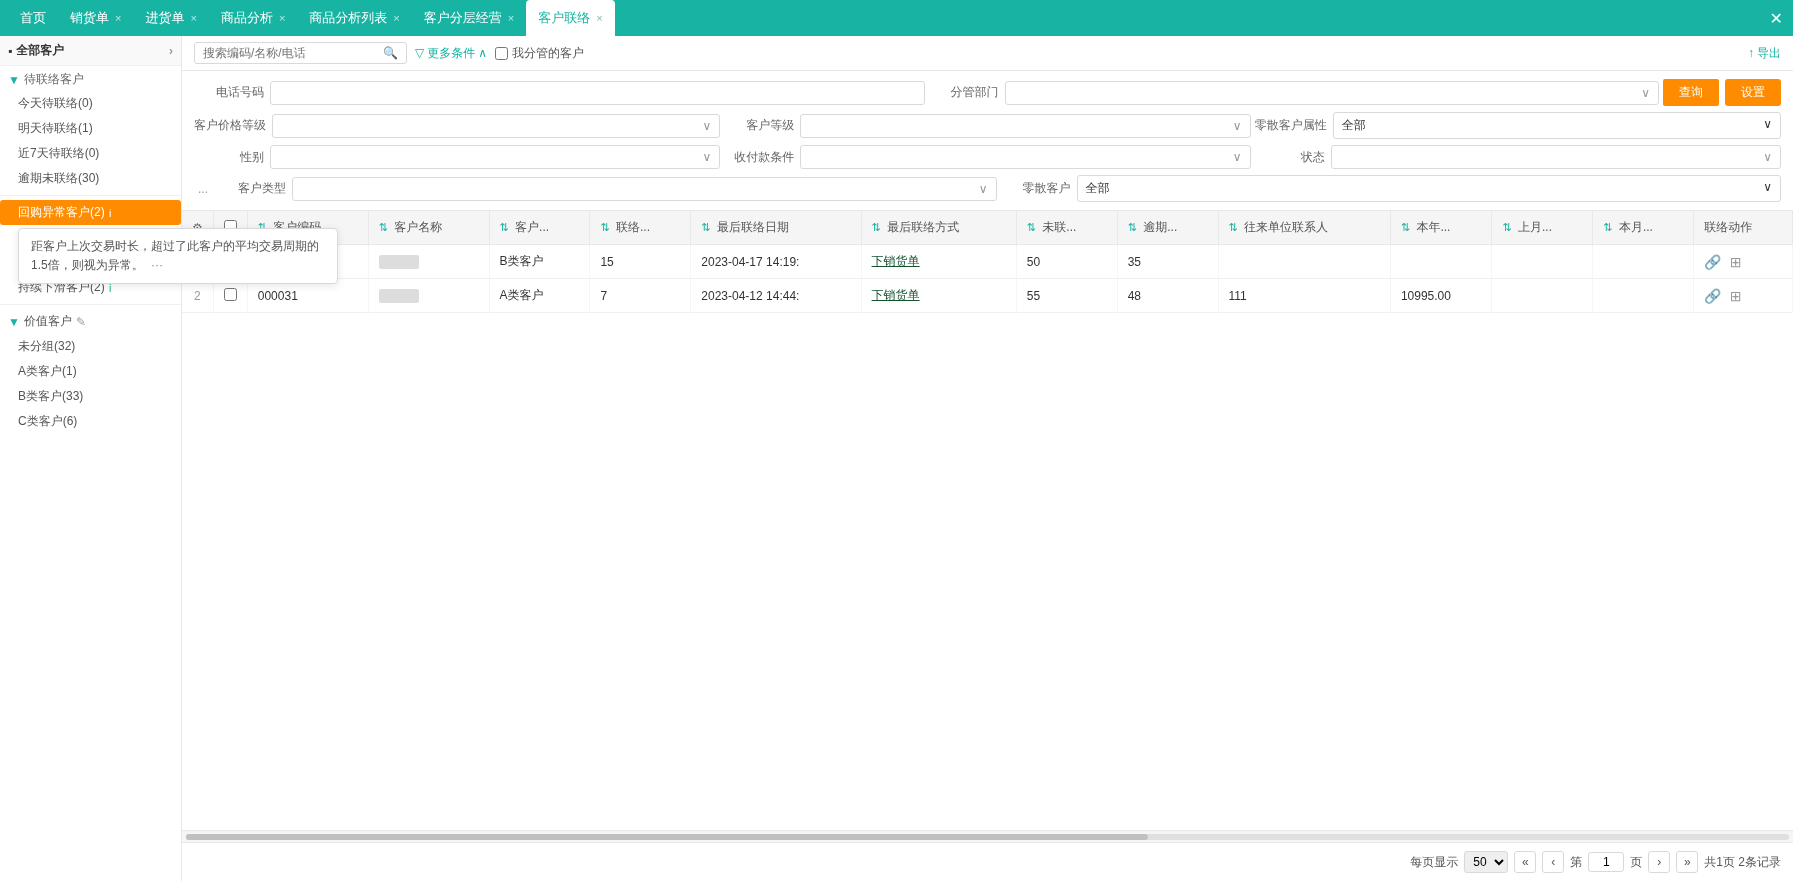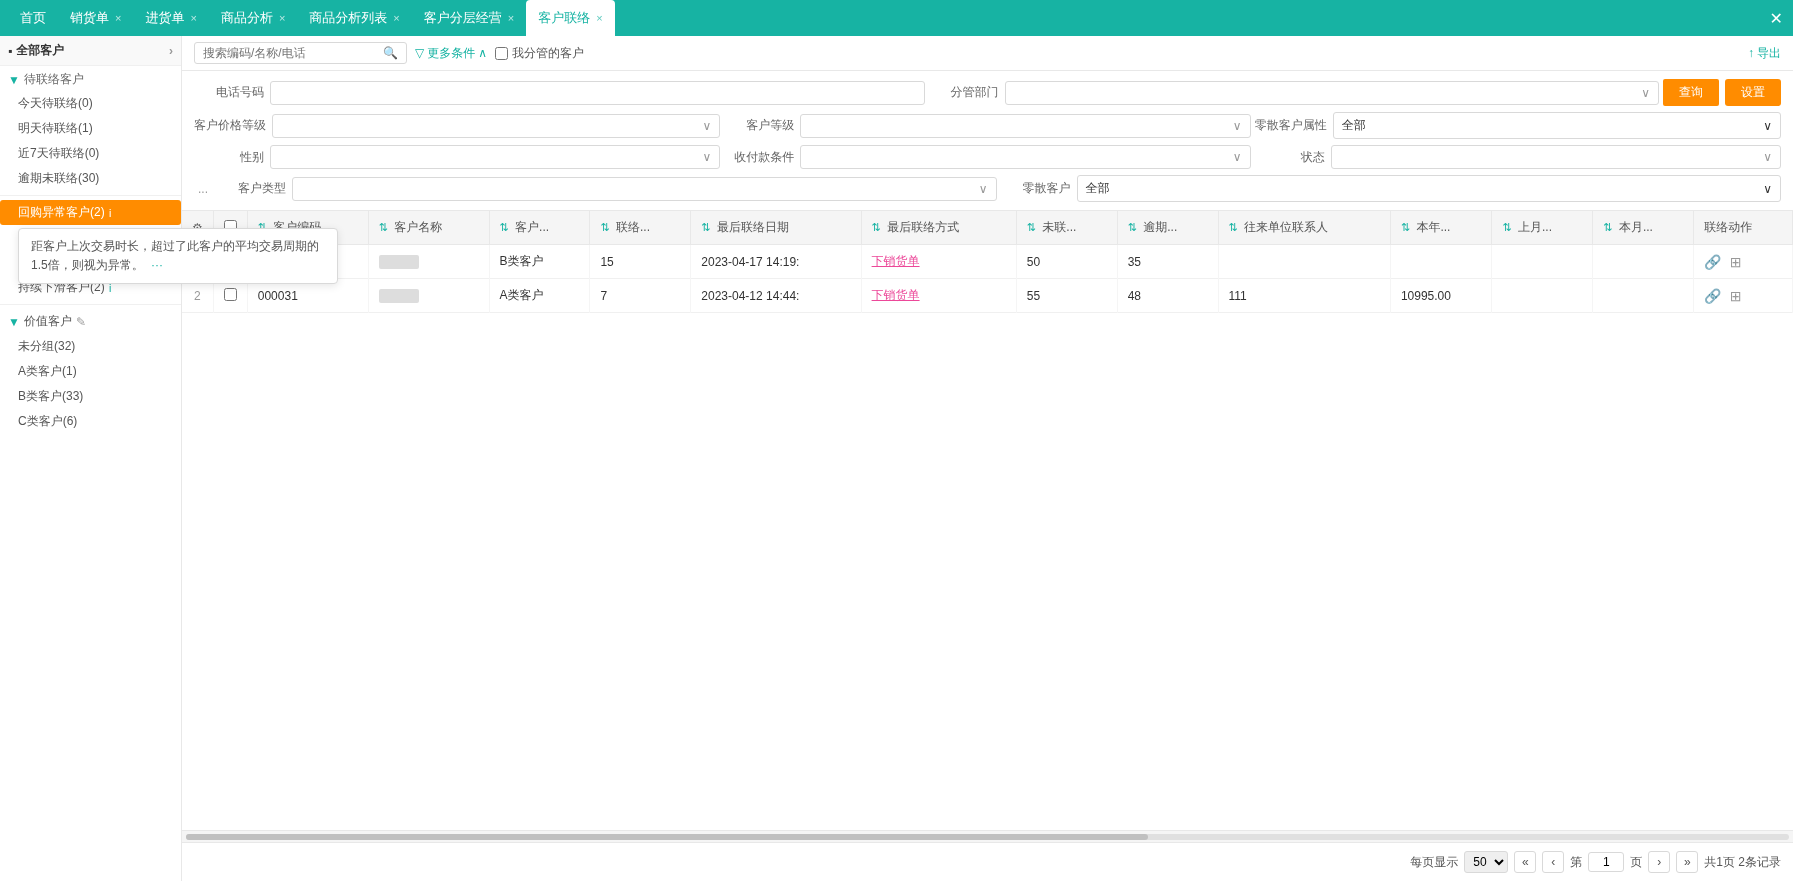--- a/index.html
+++ b/index.html
@@ -235,21 +235,21 @@
       display: flex;
       align-items: center;
       cursor: pointer;
       min-width: 0;
     }
     .filter-field .field-select .select-text { flex: 1; color: #999; }
     .filter-field .field-select .arrow { color: #999; }
     .filter-field .field-select-with-label {
       flex: 1;
       display: flex;
-      align-items: center;
+      align-items: flex-start;
       border: 1px solid #d9d9d9;
       border-radius: 3px;
       padding: 4px 8px;
       font-size: 12px;
       background: #fff;
       cursor: pointer;
     }
     .action-btns {
       display: flex;
       gap: 6px;
@@ -307,21 +307,21 @@
     thead th .sort-icon { color: #17b3a3; margin-right: 3px; font-size: 11px; }
     tbody tr {
       border-bottom: 1px solid #f0f0f0;
     }
     tbody td {
       padding: 8px 10px;
       color: #333;
       white-space: nowrap;
       border-right: 1px solid #f5f5f5;
     }
-    .td-link { color: #ec4899; cursor: pointer; text-decoration: underline; }
+    .td-link { color: #14532d; cursor: pointer; text-decoration: underline; }
     .td-actions { display: flex; gap: 8px; align-items: center; }
     .td-actions span { color: #999; cursor: pointer; font-size: 14px; }
 
     
     .scrollbar-area {
       height: 12px;
       background: #f5f5f5;
       border-top: 1px solid #e8e8e8;
       display: flex;
       align-items: center;

